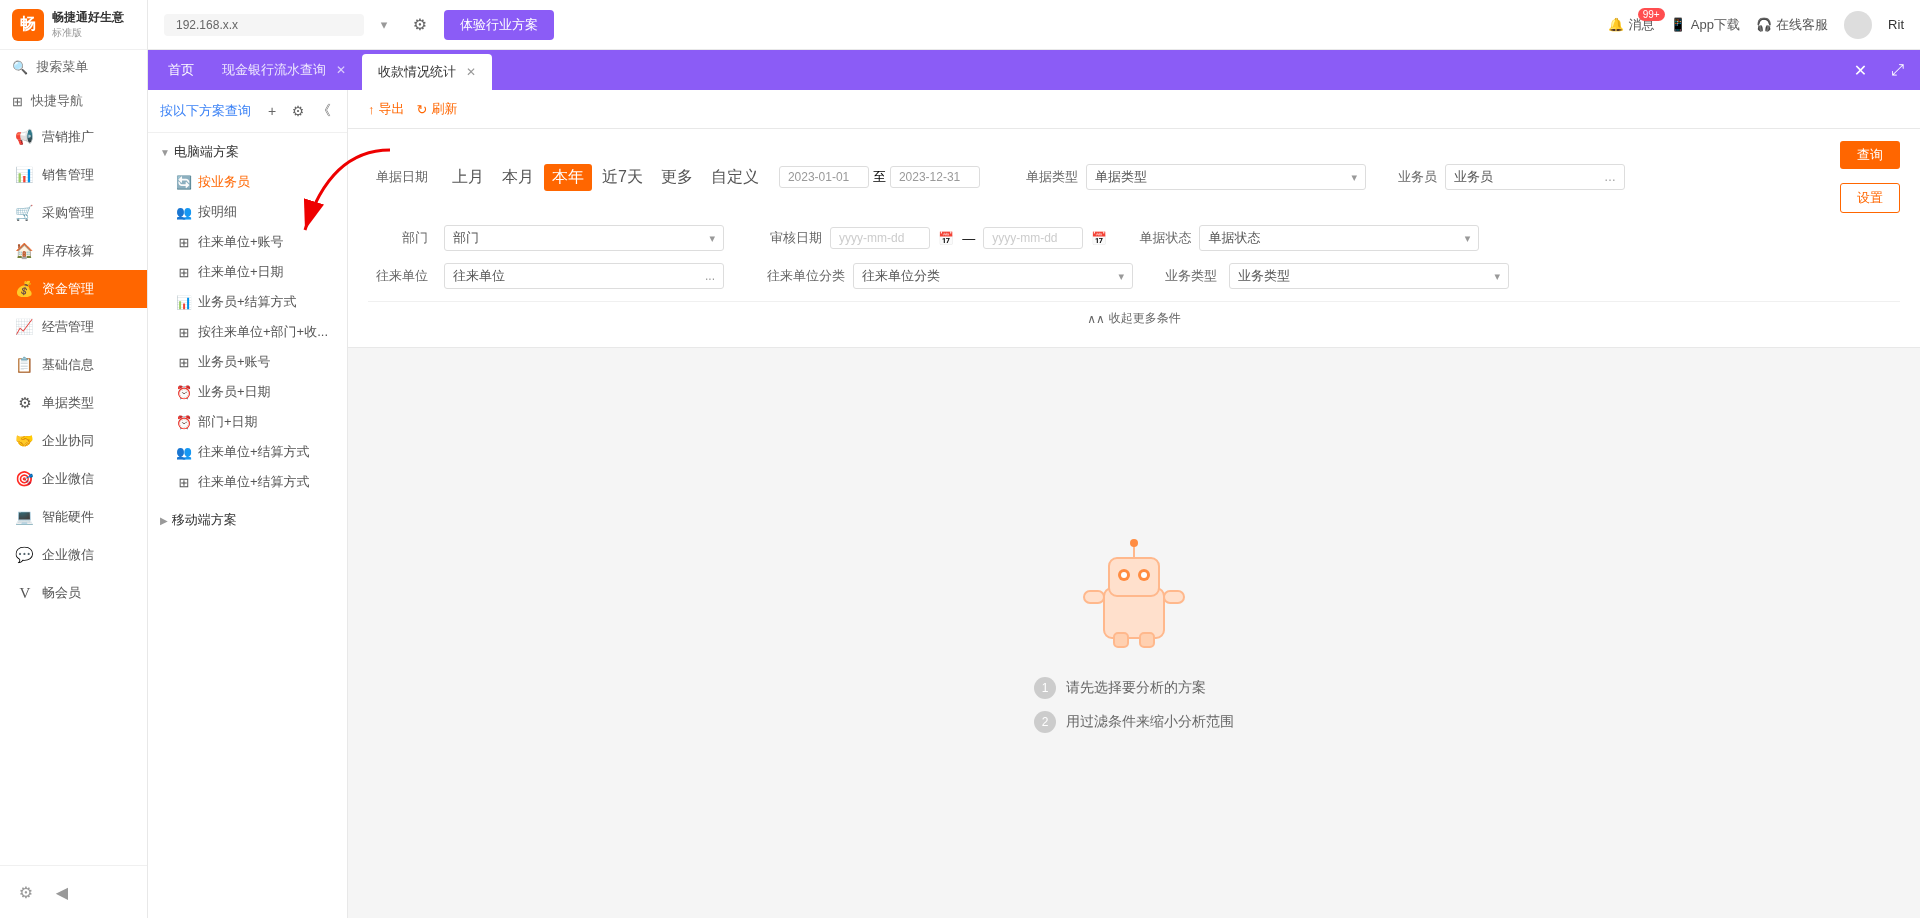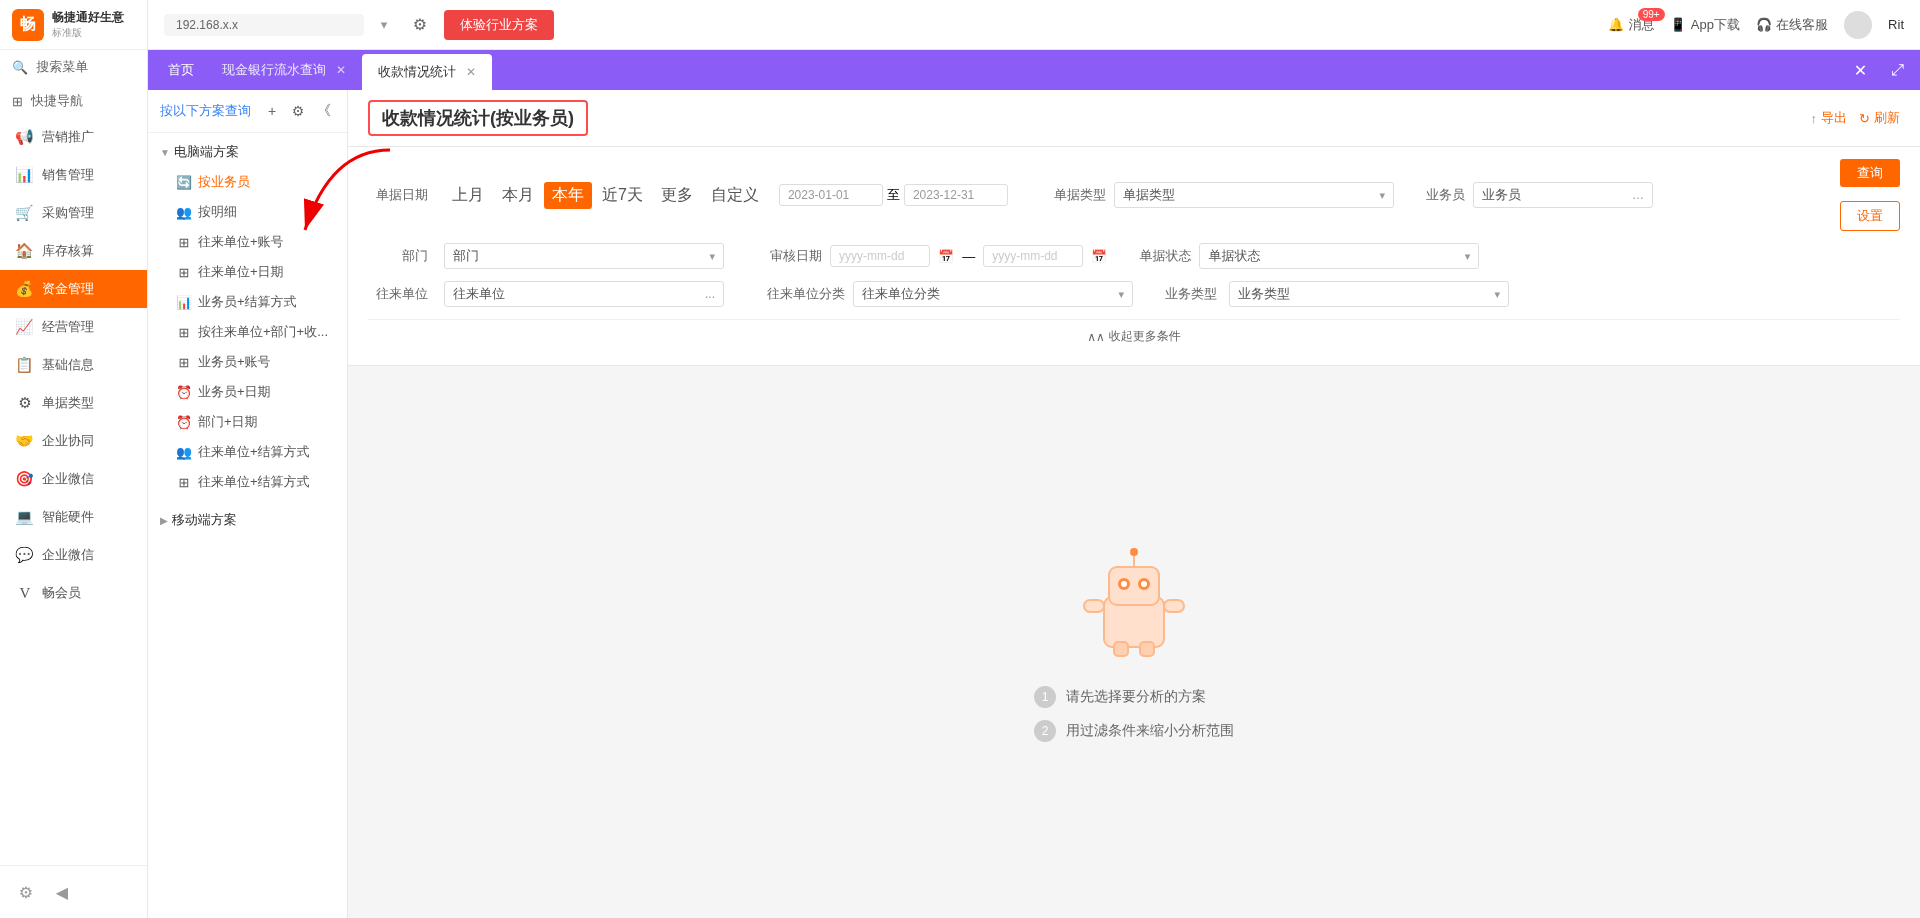--- a/index.html
+++ b/index.html
@@ -19,21 +19,21 @@
 
     
     .main { flex: 1; display: flex; flex-direction: column; height: 918px; overflow: hidden; }
 
     
     .topbar { height: 50px; background: #fff; display: flex; align-items: center; padding: 0 16px; border-bottom: 1px solid #e8e8e8; gap: 12px; }
     .topbar-left { display: flex; align-items: center; gap: 8px; flex: 1; }
     .topbar-address { background: #f5f5f5; border-radius: 4px; padding: 4px 12px; font-size: 12px; color: #666; display: flex; align-items: center; gap: 4px; min-width: 200px; }
     .topbar-dropdown { width: 24px; height: 24px; display: flex; align-items: center; justify-content: center; cursor: pointer; color: #999; }
     .topbar-gear { width: 32px; height: 32px; display: flex; align-items: center; justify-content: center; cursor: pointer; color: #666; font-size: 16px; }
-    .topbar-trial-btn { background: #ef4444; color: #fff; border: none; border-radius: 4px; padding: 6px 16px; font-size: 13px; cursor: pointer; white-space: nowrap; }
+    .topbar-trial-btn { background: #8b5cf6; color: #fff; border: none; border-radius: 4px; padding: 6px 16px; font-size: 13px; cursor: pointer; white-space: nowrap; }
     .topbar-right { display: flex; align-items: center; gap: 16px; }
     .topbar-right-item { display: flex; align-items: center; gap: 4px; color: #555; font-size: 13px; cursor: pointer; position: relative; }
     .badge { background: #ff4d4f; color: #fff; border-radius: 10px; font-size: 10px; padding: 1px 5px; position: absolute; top: -8px; right: -10px; }
     .user-avatar { width: 28px; height: 28px; background: #ddd; border-radius: 50%; }
 
     
     .tabs { height: 40px; background: #8b5cf6; display: flex; align-items: stretch; padding: 0 8px; }
     .tab { display: flex; align-items: center; gap: 6px; padding: 0 16px; color: rgba(255,255,255,0.85); font-size: 13px; cursor: pointer; position: relative; }
     .tab.active { background: #fff; color: #333; border-radius: 4px 4px 0 0; margin-top: 4px; }
     .tab-home { color: #fff; padding: 0 12px; }
@@ -71,21 +71,21 @@
     
     .filter-area { background: #fff; padding: 12px 20px; border-bottom: 1px solid #e8e8e8; }
     .filter-row { display: flex; align-items: center; gap: 16px; margin-bottom: 12px; }
     .filter-row:last-child { margin-bottom: 0; }
     .filter-label { color: #666; font-size: 13px; white-space: nowrap; width: 60px; text-align: right; flex-shrink: 0; }
     .filter-control { display: flex; align-items: center; gap: 4px; }
     .date-tabs { display: flex; align-items: center; gap: 2px; }
     .date-tab { padding: 3px 8px; font-size: 16px; color: #555; cursor: pointer; border-radius: 2px; }
     .date-tab.active { background: #ff6600; color: #fff; border-radius: 3px; }
     .date-range { display: flex; align-items: center; gap: 4px; margin-left: 8px; }
-    .date-input { border: 1px solid #ddd; border-radius: 3px; padding: 3px 8px; font-size: 12px; color: #999; width: 104px; }
+    .date-input { border: 1px solid #ddd; border-radius: 3px; padding: 3px 8px; font-size: 12px; color: #999; width: 90px; }
     .filter-select { border: 1px solid #ddd; border-radius: 3px; padding: 3px 8px; font-size: 13px; color: #555; min-width: 180px; display: flex; align-items: center; justify-content: space-between; cursor: pointer; background: #fff; }
     .filter-select-wide { min-width: 280px; }
     .filter-select-icon { color: #999; font-size: 11px; }
 
     
     .collapse-row { display: flex; align-items: center; justify-content: center; padding: 8px; cursor: pointer; color: #666; font-size: 12px; gap: 4px; border-top: 1px solid #f0f0f0; }
     .query-btn { background: #ff6600; color: #fff; border: none; border-radius: 3px; padding: 5px 16px; font-size: 13px; cursor: pointer; }
     .settings-btn { background: #fff; color: #ff6600; border: 1px solid #ff6600; border-radius: 3px; padding: 5px 16px; font-size: 13px; cursor: pointer; }
 
     
@@ -294,23 +294,20 @@
         <div class="scheme-group-title">
           <span class="arrow">▶</span>
           <span>移动端方案</span>
         </div>
       </div>
     </div>
 
     <div class="right-panel">
 
       <div class="page-header">
-        <div class="page-title-box">
-          <span class="page-title">收款情况统计(按业务员)</span>
-        </div>
         <div class="page-actions">
           <div class="page-action-btn">
             <span>↑</span>
             <span>导出</span>
           </div>
           <div class="page-action-btn">
             <span>↻</span>
             <span>刷新</span>
           </div>
         </div>

